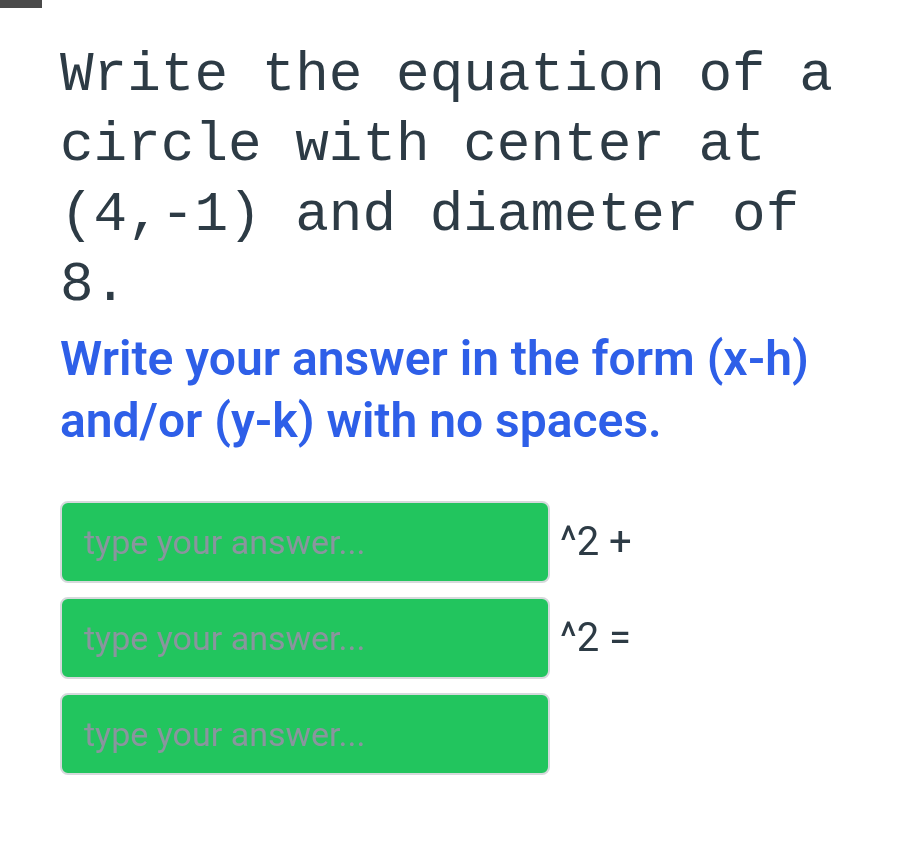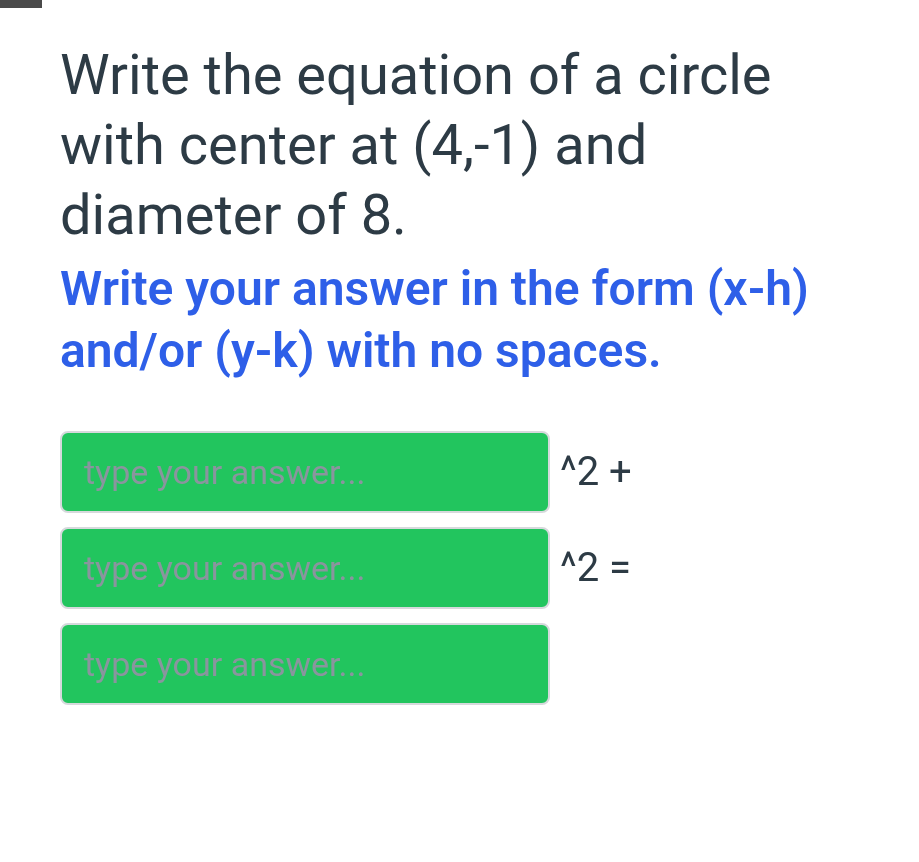--- a/index.html
+++ b/index.html
@@ -25,20 +25,21 @@
     }
     .content {
       padding: 40px 60px 0 60px;
     }
     .question-text {
       font-size: 56px;
       line-height: 1.25;
       color: #2d3b45;
       font-weight: 400;
       margin-bottom: 8px;
+      font-family: Liberation Mono, monospace;
     }
     .instruction-text {
       font-size: 48px;
       line-height: 1.3;
       color: #2e5fe8;
       font-weight: 600;
       margin-bottom: 48px;
     }
     .answer-row {
       display: flex;

